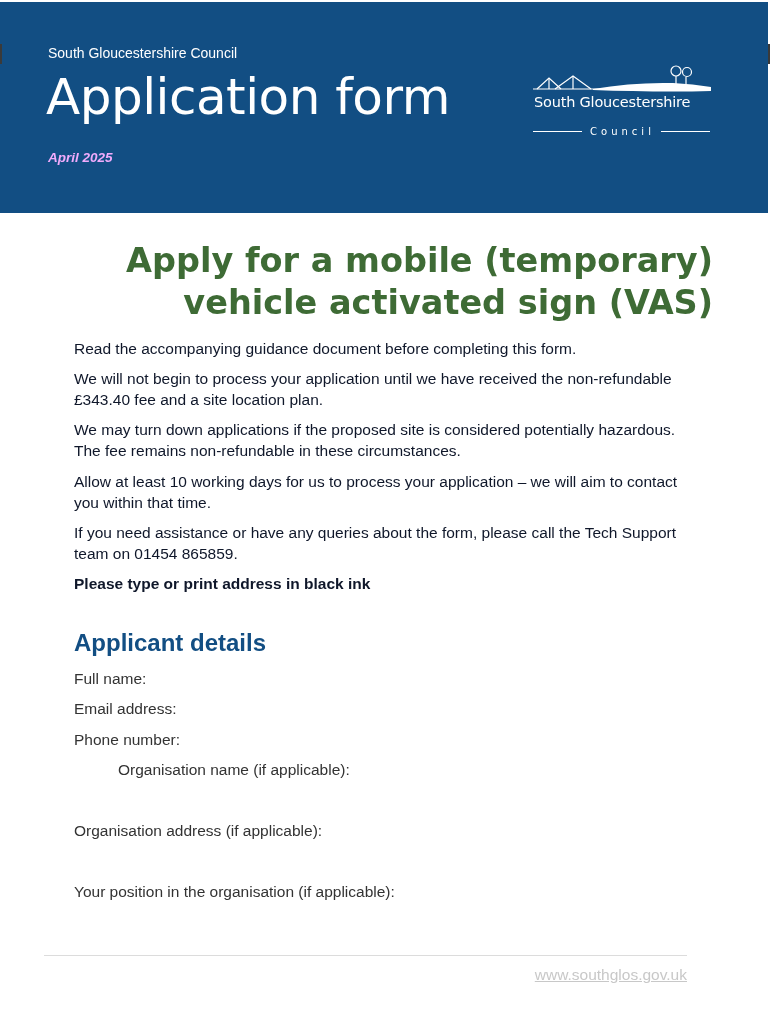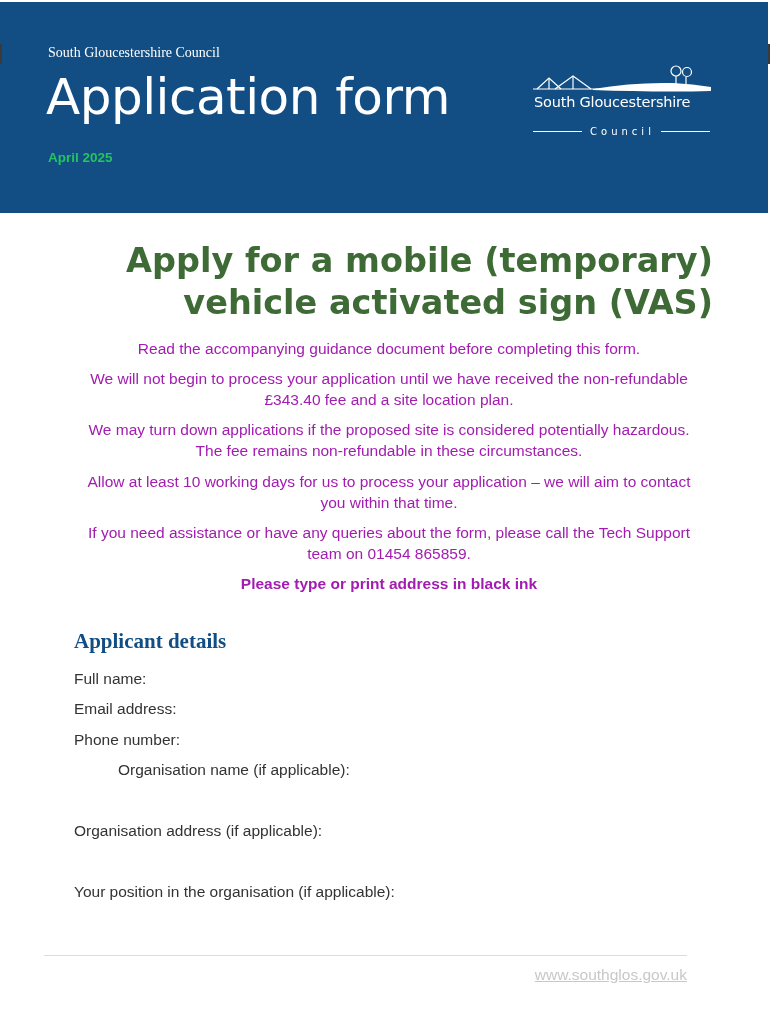--- a/index.html
+++ b/index.html
@@ -13,30 +13,30 @@
       background: #124e83;
     }
     .banner-edge {
       position: absolute; left: 0; top: 44px; width: 2px; height: 20px; background: #3a3a3a;
     }
     .banner-edge-r {
       position: absolute; left: 768px; top: 44px; width: 2px; height: 20px; background: #3a3a3a;
     }
     .council-small {
       position: absolute; left: 48px; top: 43px;
-      font-family: Liberation Serif, serif; font-size: 14px; color: #ffffff;
+      font-family: Liberation Sans, sans-serif; font-size: 14px; color: #ffffff;
     }
     .app-title {
       position: absolute; left: 46px; top: 66px;
       font-family: "DejaVu Sans", sans-serif; font-size: 50px; color: #ffffff;
       letter-spacing: -0.5px; white-space: nowrap; text-align: right;
     }
     .date {
       position: absolute; left: 48px; top: 148px;
-      font-family: "Liberation Sans", sans-serif; font-weight: bold; font-size: 13.5px; color: #22c55e;
+      font-family: "Liberation Sans", sans-serif; font-weight: bold; font-size: 13.5px; color: #f0abfc; font-style: italic;
     }
     .logo {
       position: absolute; left: 533px; top: 60px; width: 180px; height: 70px;
     }
     .logo-name {
       position: absolute; left: 1px; top: 32px;
       font-family: "DejaVu Sans", sans-serif; font-size: 14.5px; color: #ffffff; white-space: nowrap;
       letter-spacing: -0.2px;
     }
     .logo-sub {
@@ -52,27 +52,26 @@
 
     .main-title {
       position: absolute; left: 73px; top: 240px; width: 640px;
       font-family: "DejaVu Sans", sans-serif; font-size: 33.5px; line-height: 42px;
       color: #3e6b35;
       text-align: right;
     }
     .para {
       position: absolute; left: 74px; width: 630px;
       font-family: "Liberation Sans", sans-serif; font-size: 15.5px; line-height: 21px;
-      color: #a21caf;
-      text-align: center;
+      color: #0f172a;
     }
     .bold { font-weight: bold; }
     .section-heading {
       position: absolute; left: 74px; top: 629px;
-      font-family: Liberation Serif, serif; font-weight: bold; font-size: 21px;
+      font-family: Liberation Sans, sans-serif; font-weight: bold; font-size: 24px;
       color: #124e83;
     }
     .field-label {
       position: absolute; left: 74px;
       font-family: "Liberation Sans", sans-serif; font-size: 15.5px; color: #333333;
       cursor: text;
     }
     .footer-rule {
       position: absolute; left: 44px; top: 955px; width: 643px; height: 1px; background: #dcdcdc;
     }

